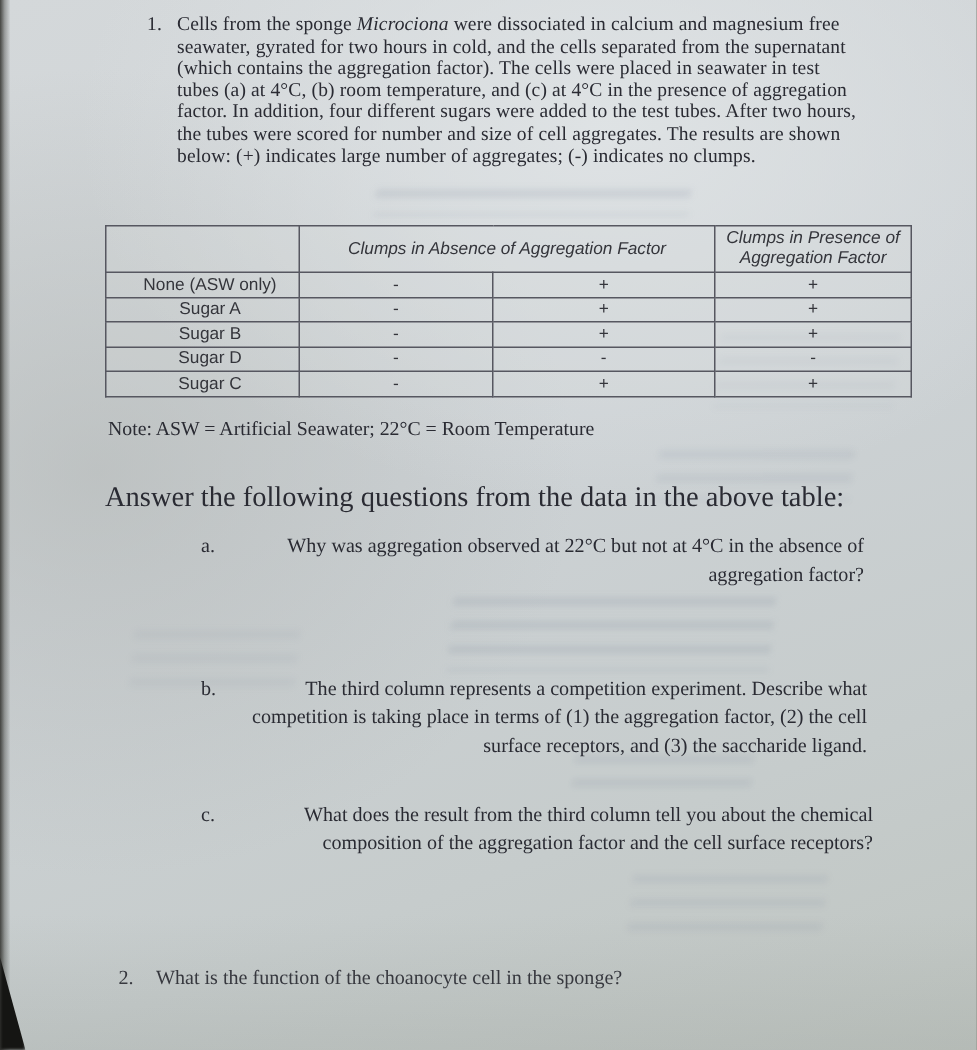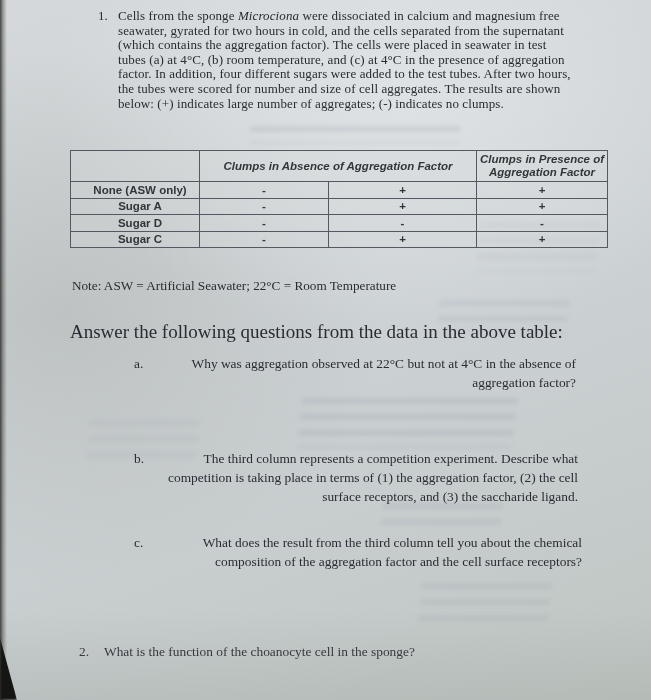--- a/index.html
+++ b/index.html
@@ -40,21 +40,21 @@
   .ink{color:#2a2b33;}
 
   .q1{position:absolute;left:98px;top:9px;width:478px;display:flex;
       font-size:13px;line-height:14.6px;letter-spacing:0.1px;}
   .q1 .num{width:20px;flex:none;}
   .q1 .body{flex:1;}
 
   .doc-table{
     position:absolute;left:70px;top:150px;width:537px;
     border-collapse:collapse;table-layout:fixed;
-    font-family:"Liberation Sans", sans-serif;color:#34353b;font-weight:bold;
+    font-family:"Liberation Sans", sans-serif;color:#34353b;
   }
   .doc-table td{
     border:1px solid #565760;padding:0 3px;text-align:center;vertical-align:middle;
     background:rgba(214,219,221,0.25);
   }
   .doc-table .grp{font-style:italic;font-size:11.5px;height:30px;line-height:13px;}
   .doc-table .sub{font-style:italic;font-size:11.5px;height:23px;}
   .doc-table .sugar-added{font-style:italic;font-size:14.5px;}
   .doc-table .rowlbl{font-size:11.5px;height:15.5px;padding-left:13px;}
   .doc-table .val{font-size:11.5px;}
@@ -109,20 +109,26 @@
       <td class="val">+</td>
       <td class="val">+</td>
     </tr>
     <tr>
       <td class="rowlbl">Sugar A</td>
       <td class="val">-</td>
       <td class="val">+</td>
       <td class="val">+</td>
     </tr>
     <tr>
+      <td class="rowlbl">Sugar B</td>
+      <td class="val">-</td>
+      <td class="val">+</td>
+      <td class="val">+</td>
+    </tr>
+    <tr>
       <td class="rowlbl">Sugar D</td>
       <td class="val">-</td>
       <td class="val">-</td>
       <td class="val">-</td>
     </tr>
     <tr>
       <td class="rowlbl">Sugar C</td>
       <td class="val">-</td>
       <td class="val">+</td>
       <td class="val">+</td>

